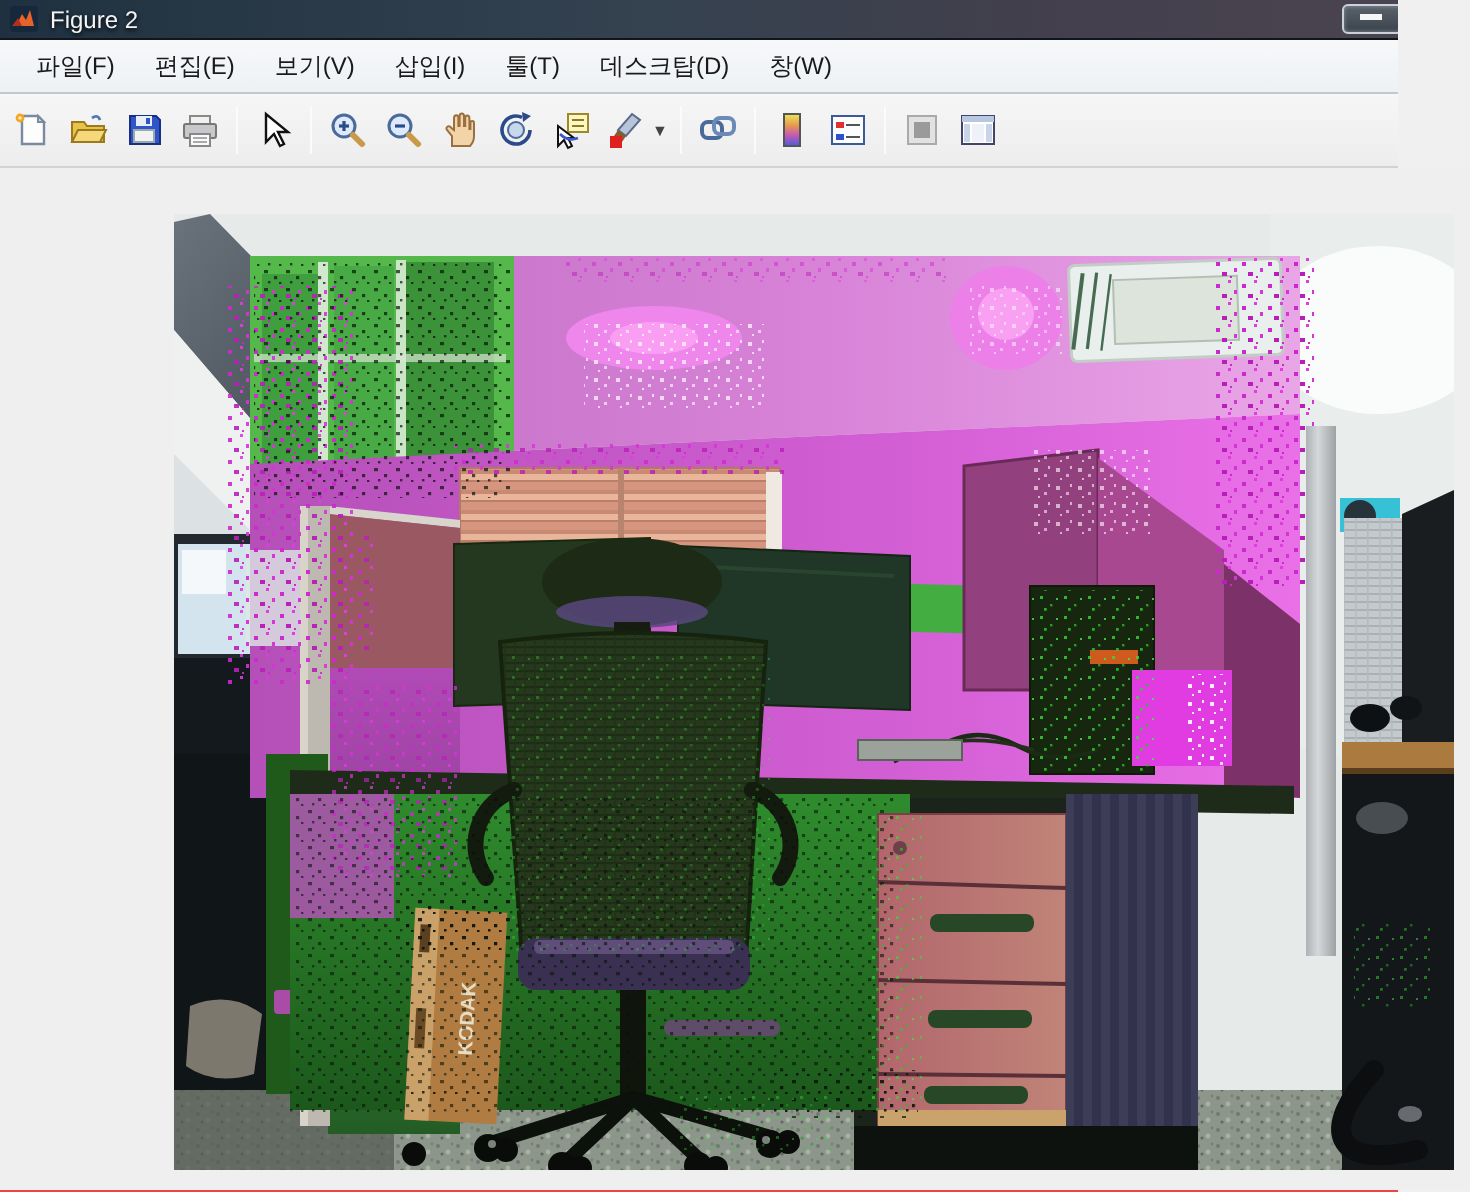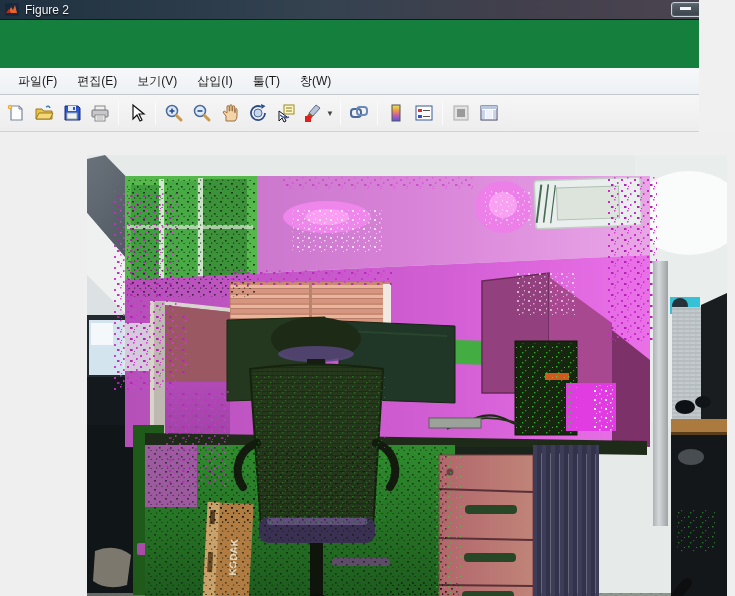--- a/index.html
+++ b/index.html
@@ -1,18 +1,18 @@
 <!DOCTYPE html>
 <html><head>
 <meta charset="utf-8">
 <style>
   * { margin:0; padding:0; box-sizing:border-box; }
   html,body { width:735px; height:596px; overflow:hidden; }
   body { font-family:"Liberation Sans", sans-serif; background:#f0f0f0; }
-  .window { position:relative; width:699px; height:596px; background:#15803d; }
+  .window { position:relative; width:699px; height:596px; background:#ef4444; }
 
   
   .titlebar {
     position:relative; height:20px; width:100%;
     background:linear-gradient(to right,#1f3140,#344250 45%,#433f4c 75%,#4a4450);
     display:flex; align-items:center; padding-left:5px;
     border-bottom:1px solid #10161c; overflow:hidden;
   }
   .titlebar .app-icon { width:14px; height:13px; margin-right:6px; flex:0 0 auto; }
   .titlebar .title-text { color:#f2f4f6; font-size:12px; line-height:20px; text-shadow:0 1px 2px #000; }
@@ -20,21 +20,21 @@
     position:absolute; right:-14px; top:2px; width:42px; height:15px;
     border:1px solid #c9d2da; border-radius:3px;
     background:linear-gradient(#5a626c,#3a424c);
     box-shadow:inset 0 0 2px #8a929a;
   }
   .min-btn .dash { position:absolute; left:8px; top:4px; width:11px; height:3px; background:#f4f6f8; }
 
   
   .menubar {
     height:27px; width:100%; background:linear-gradient(#f6f8fa,#eef1f4);
-    border-bottom:1px solid #c3c8cd; display:flex; align-items:center; padding-left:8px;margin-top:48px;
+    border-bottom:1px solid #c3c8cd; display:flex; align-items:center; padding-left:8px;
   }
   .menu-item { font-size:12px; color:#1a1a1a; padding:4px 10px; cursor:default; }
 
   
   .toolbar {
     height:37px; width:100%; background:linear-gradient(#f6f6f6,#ededed);
     border-bottom:1px solid #d2d2d2; display:flex; align-items:center; padding-left:2px;
   }
   .tb { width:28px; height:28px; border:1px solid transparent; background:transparent;
         display:flex; align-items:center; justify-content:center; padding:0; }
@@ -62,20 +62,21 @@
       <div class="dash"></div>
     </div>
   </div>
 
   <div class="menubar">
     <span class="menu-item">파일(F)</span>
     <span class="menu-item">편집(E)</span>
     <span class="menu-item">보기(V)</span>
     <span class="menu-item">삽입(I)</span>
     <span class="menu-item">툴(T)</span>
+    <span class="menu-item">데스크탑(D)</span>
     <span class="menu-item">창(W)</span>
   </div>
 
   <div class="toolbar">
     <button class="tb">
       <svg width="20" height="20" viewBox="0 0 20 20">
         <path d="M5 3 h8 l3 3 v11 h-11 z" fill="#fdfdfd" stroke="#7a8aa0" stroke-width="1.2"></path>
         <path d="M13 3 l3 3 h-3 z" fill="#d8e0ea" stroke="#7a8aa0" stroke-width="1"></path>
         <circle cx="4" cy="4" r="2.2" fill="#f5a623"></circle>
         <circle cx="4" cy="4" r="0.9" fill="#fde8b0"></circle>

